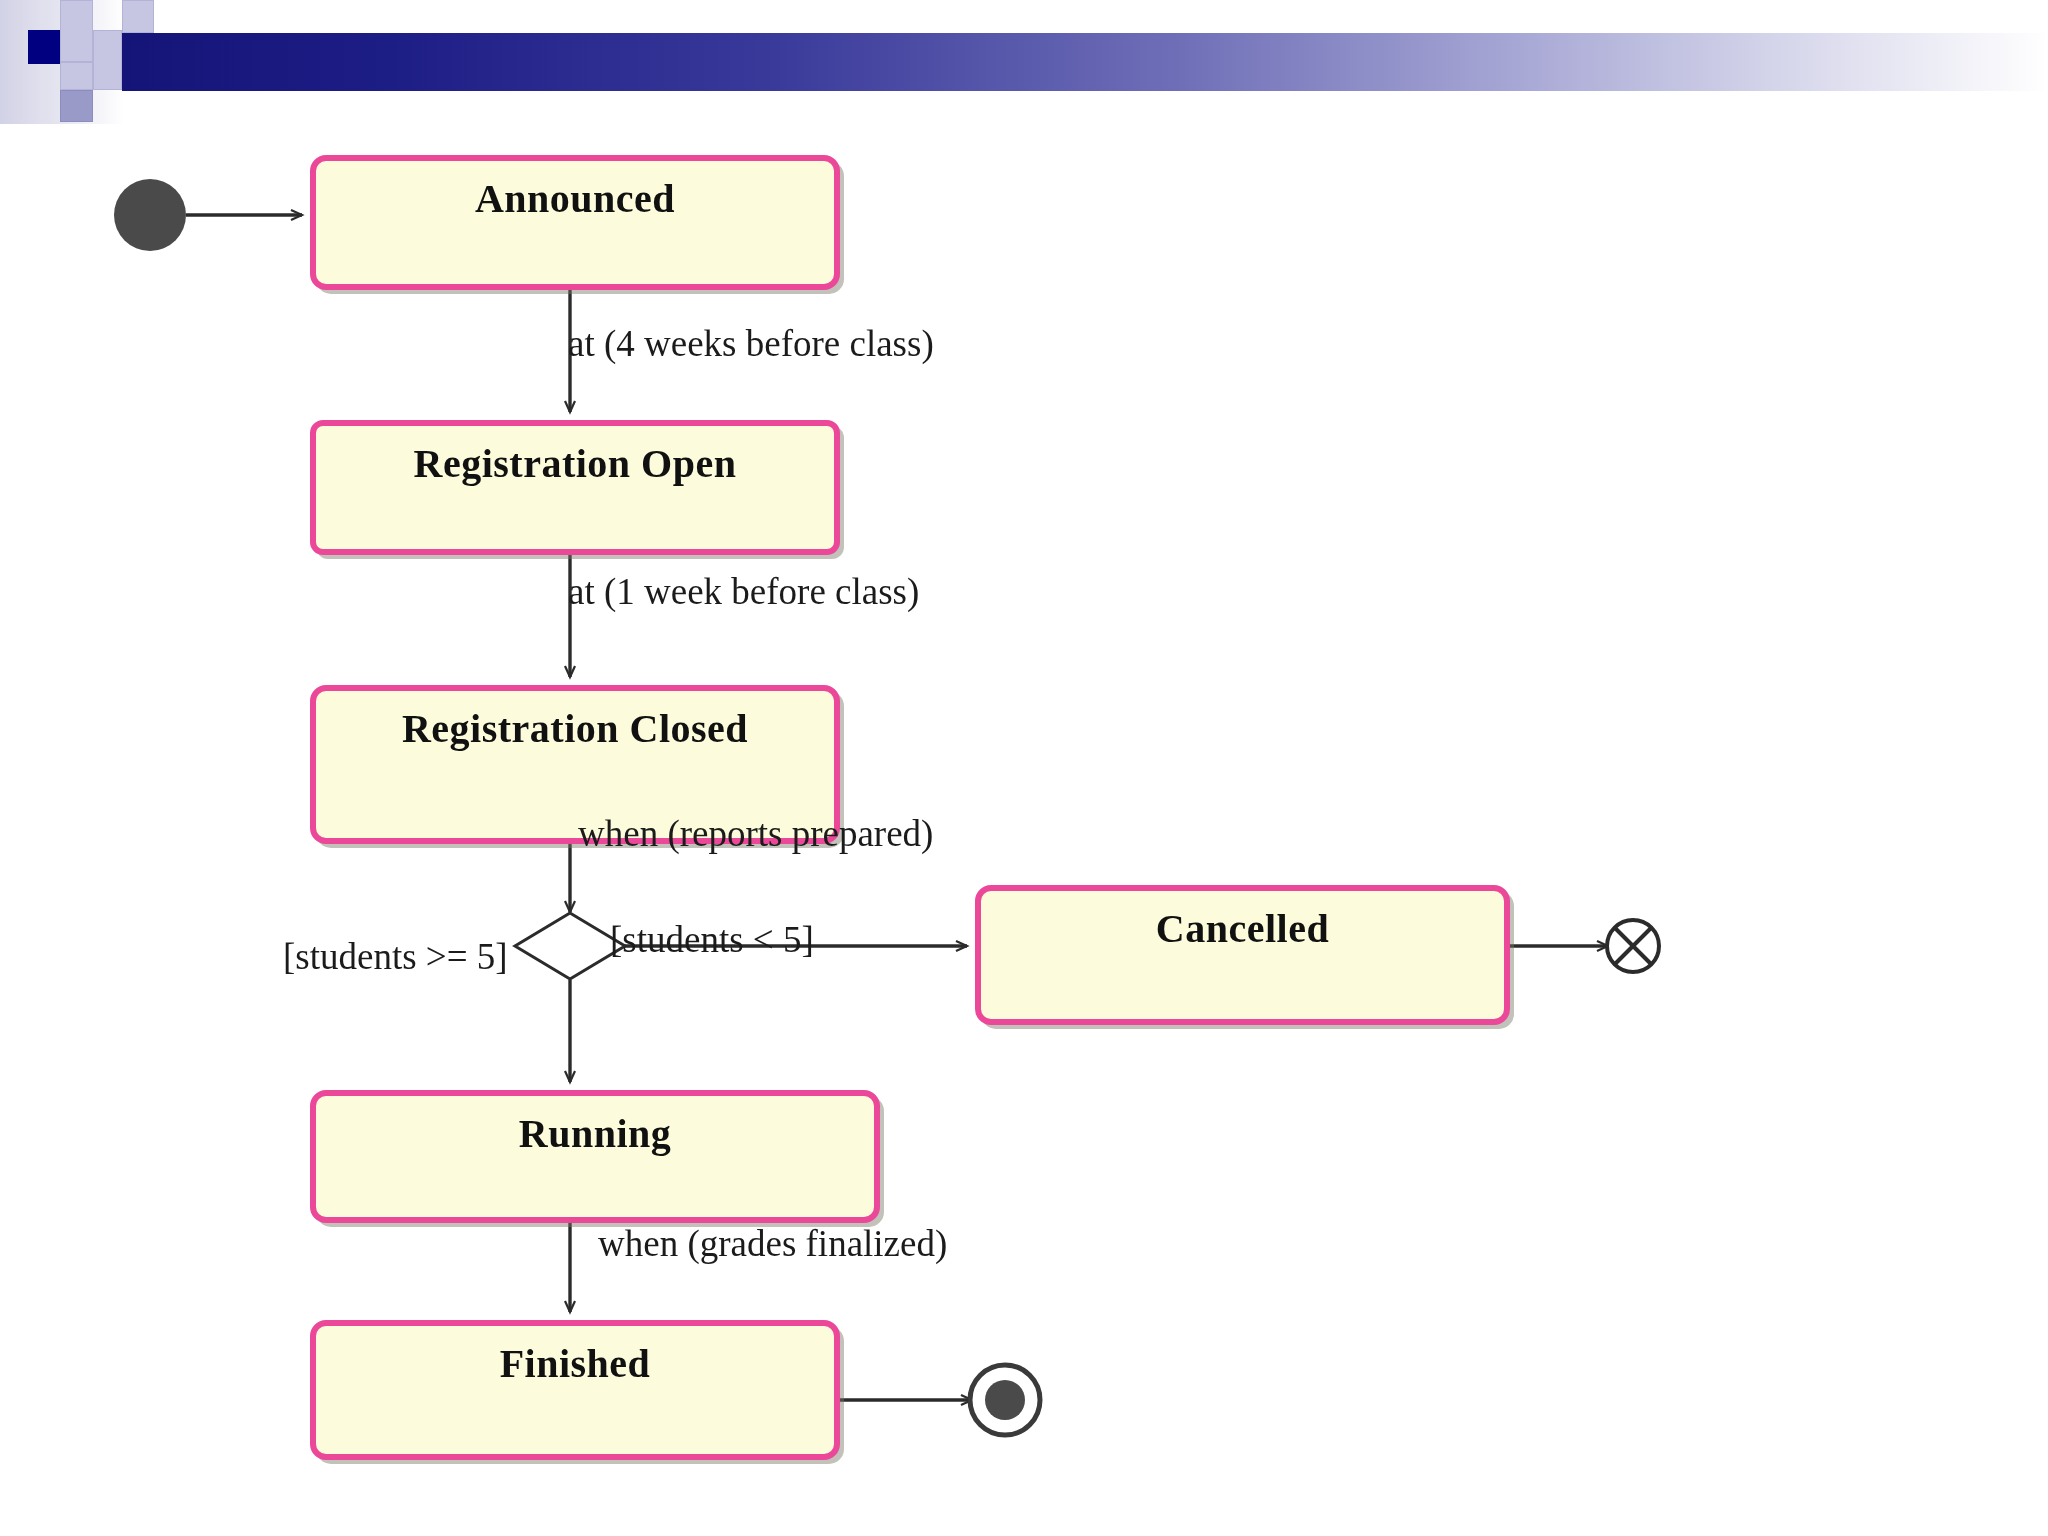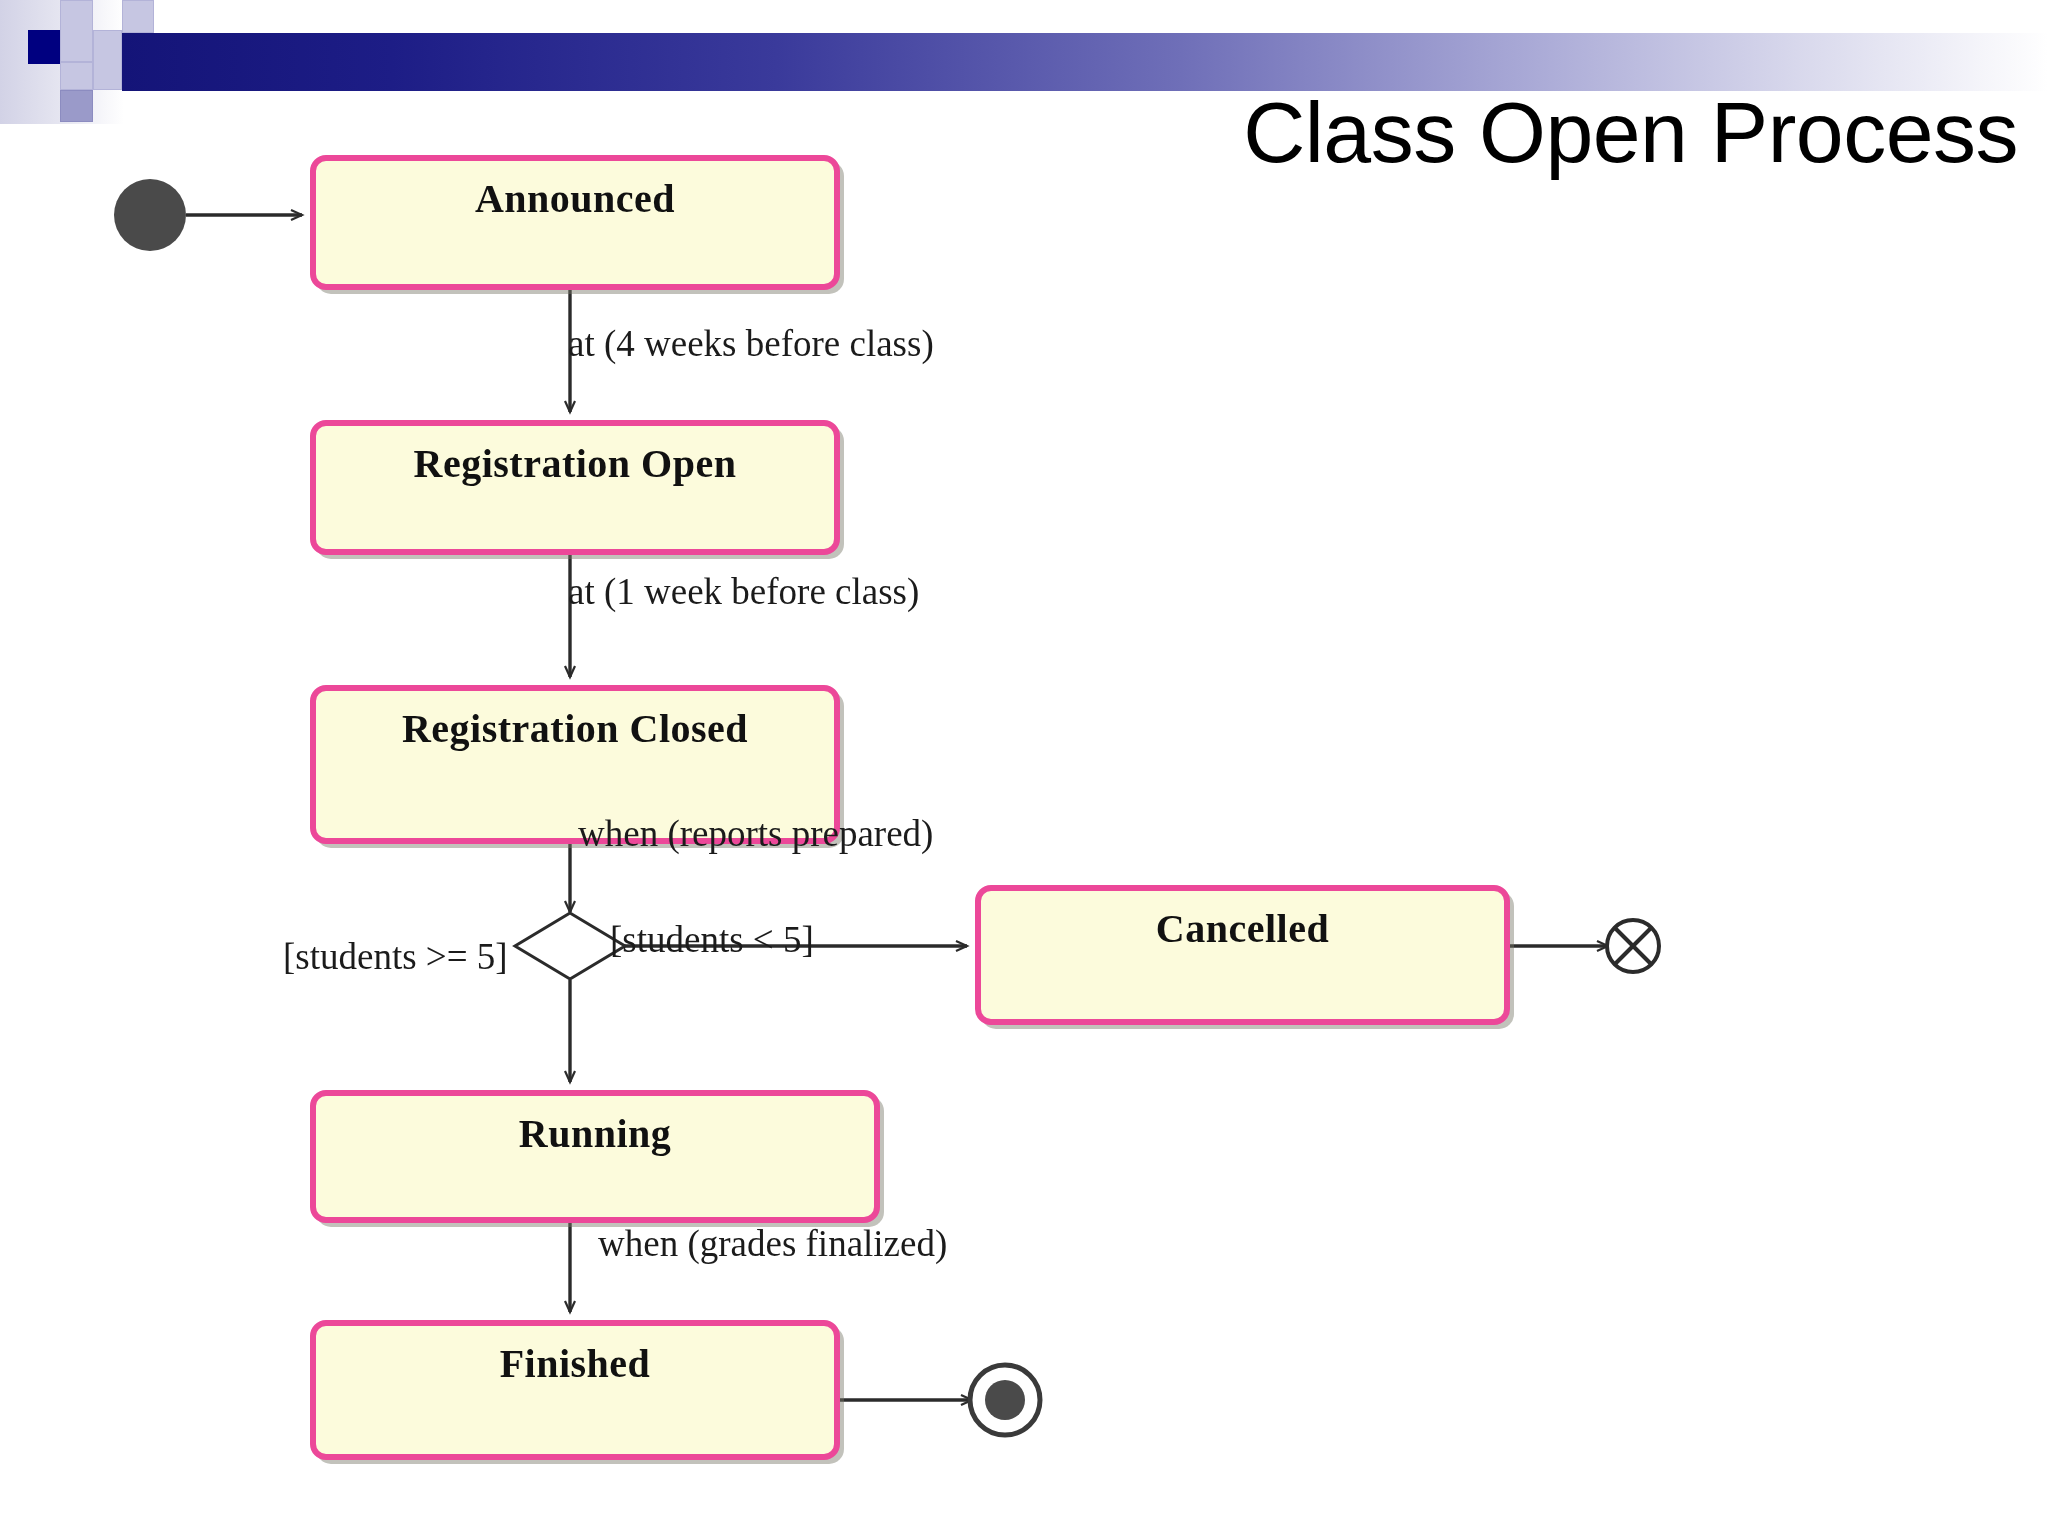--- a/index.html
+++ b/index.html
@@ -106,21 +106,20 @@
   <div class="deco-sq sq-light" style="left:60px;  top:0px;   width:33px;  height:62px;"></div>
   <div class="deco-sq sq-light" style="left:60px;  top:62px;  width:33px;  height:28px;"></div>
   <div class="deco-sq sq-light" style="left:93px;  top:30px;  width:29px;  height:60px;"></div>
   <div class="deco-sq sq-light" style="left:122px; top:0px;   width:32px;  height:33px;"></div>
   <div class="deco-sq sq-light" style="left:60px;  top:62px;  width:33px;  height:28px;"></div>
   <div class="deco-sq sq-mid" style="left:60px;  top:90px;  width:33px;  height:32px;"></div>
   <div class="grad-bar"></div>
 </div>
 
 <div id="title-block">
-  <div>Class Open Process</div>
 </div>
 
 <div id="diagram">
   <svg width="2048" height="1536" viewBox="0 0 2048 1536" xmlns="http://www.w3.org/2000/svg">
     <defs>
       <marker id="openArrow" markerWidth="16" markerHeight="16" refX="12" refY="6" orient="auto" markerUnits="userSpaceOnUse">
         <path d="M1,1 L12,6 L1,11" fill="none" stroke="#2b2b2b" stroke-width="2.2"></path>
       </marker>
     </defs>
 
@@ -154,21 +153,21 @@
       <circle cx="1005" cy="1400" r="35" fill="#ffffff" stroke="#3a3a3a" stroke-width="5"></circle>
       <circle cx="1005" cy="1400" r="20" fill="#4a4a4a"></circle>
     </g>
   </svg>
 </div>
 
 <div class="state-box" style="left:310px; top:155px; width:530px; height:135px;">
   <div class="state-label">Announced</div>
 </div>
 
-<div class="state-box" style="left:310px; top:420px; width:530px; height:135px;">
+<div class="state-box" style="left:310px; top:420px; width:530px; height:135px;border-radius:13px;">
   <div class="state-label">Registration Open</div>
 </div>
 
 <div class="state-box" style="left:310px; top:685px; width:530px; height:159px;">
   <div class="state-label">Registration Closed</div>
 </div>
 
 <div class="state-box" style="left:975px; top:885px; width:535px; height:140px;">
   <div class="state-label">Cancelled</div>
 </div>

